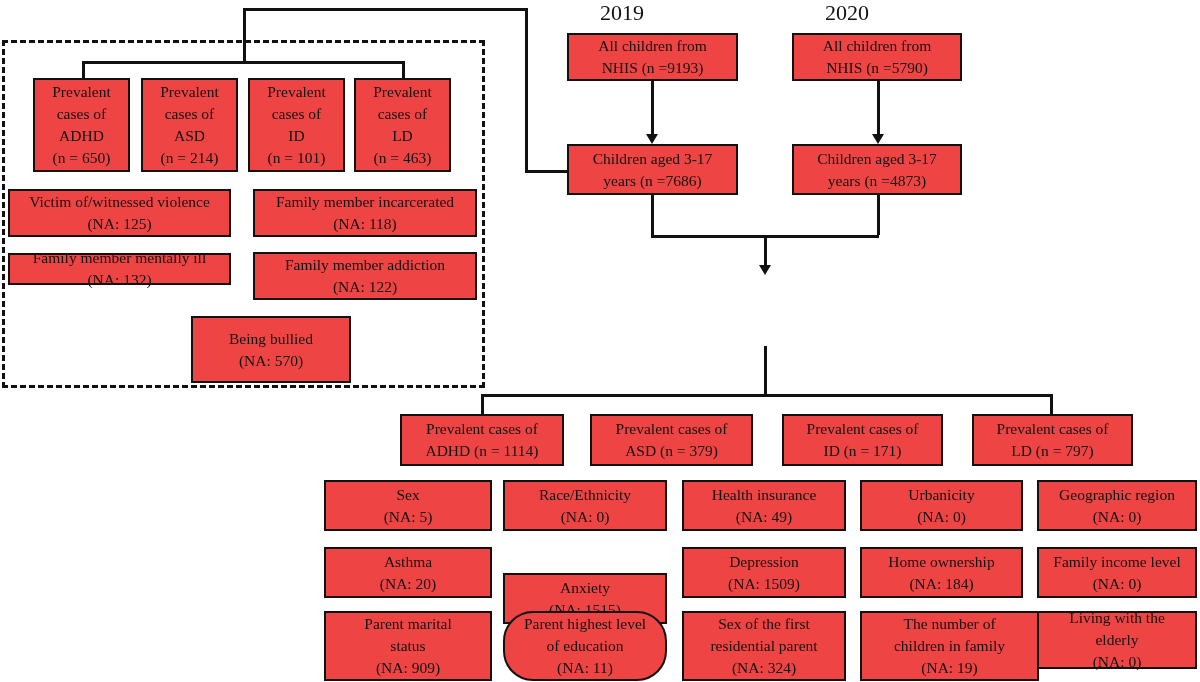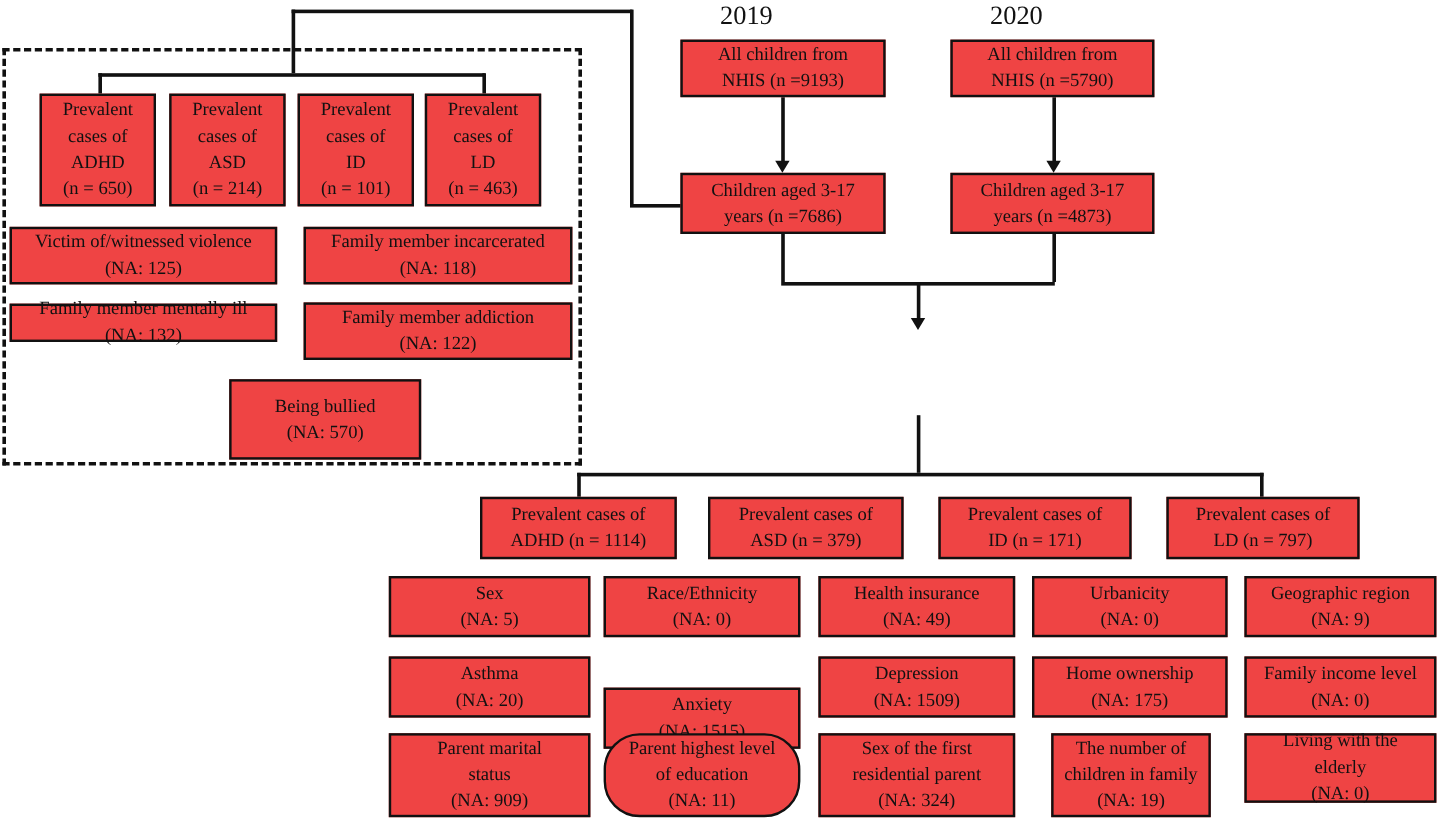--- a/index.html
+++ b/index.html
@@ -135,42 +135,42 @@
 
   <div class="box" style="left:324px; top:480px; width:168px; height:51px;">Sex
 (NA: 5)</div>
   <div class="box" style="left:503px; top:480px; width:164px; height:51px;">Race/Ethnicity
 (NA: 0)</div>
   <div class="box" style="left:682px; top:480px; width:164px; height:51px;">Health insurance
 (NA: 49)</div>
   <div class="box" style="left:860px; top:480px; width:163px; height:51px;">Urbanicity
 (NA: 0)</div>
   <div class="box" style="left:1037px; top:480px; width:160px; height:51px;">Geographic region
-(NA: 9)</div>
+(NA: 0)</div>
 
   <div class="box" style="left:324px; top:547px; width:168px; height:51px;">Asthma
 (NA: 20)</div>
   <div class="box" style="left:503px; top:547px; width:164px; height:51px;margin-top:26px;">Anxiety
 (NA: 1515)</div>
   <div class="box" style="left:682px; top:547px; width:164px; height:51px;">Depression
 (NA: 1509)</div>
   <div class="box" style="left:860px; top:547px; width:163px; height:51px;">Home ownership
-(NA: 175)</div>
+(NA: 184)</div>
   <div class="box" style="left:1037px; top:547px; width:160px; height:51px;">Family income level
 (NA: 0)</div>
 
   <div class="box" style="left:324px; top:611px; width:168px; height:70px;">Parent marital
 status
 (NA: 909)</div>
   <div class="box" style="left:503px; top:611px; width:164px; height:70px;border-radius:30px;">Parent highest level
 of education
 (NA: 11)</div>
   <div class="box" style="left:682px; top:611px; width:164px; height:70px;">Sex of the first
 residential parent
 (NA: 324)</div>
-  <div class="box" style="left:860px; top:611px; width:133px; height:70px;margin-left:16px;">The number of
+  <div class="box" style="left:860px; top:611px; width:179px; height:70px;">The number of
 children in family
 (NA: 19)</div>
   <div class="box" style="left:1037px; top:611px; width:160px; height:58px;">Living with the
 elderly
 (NA: 0)</div>
 
 </div>
 
 </body></html>

